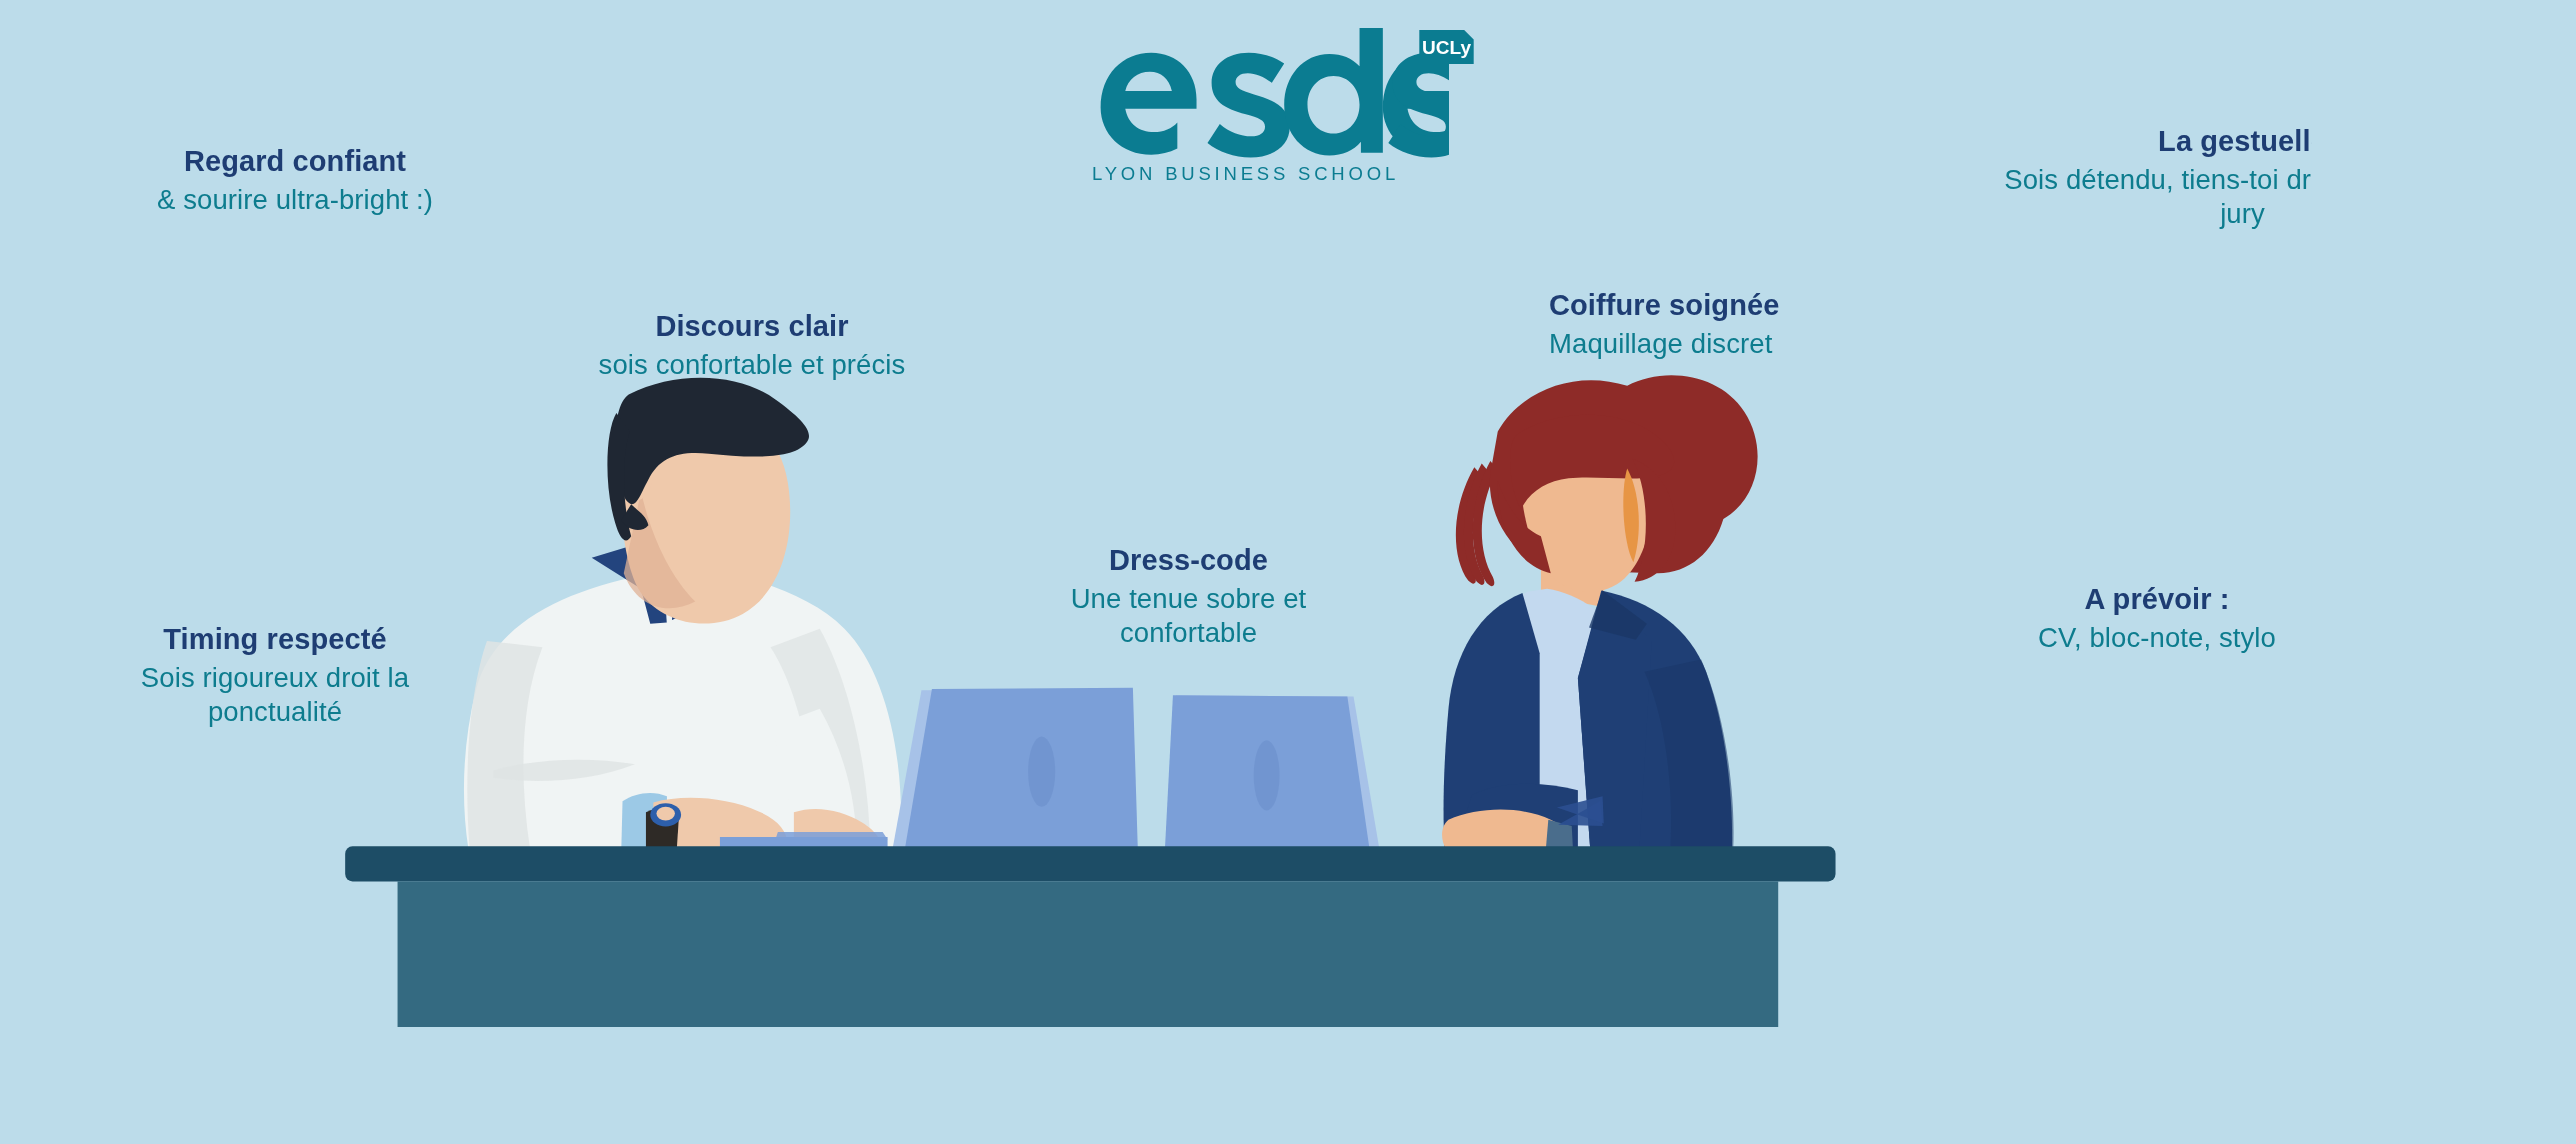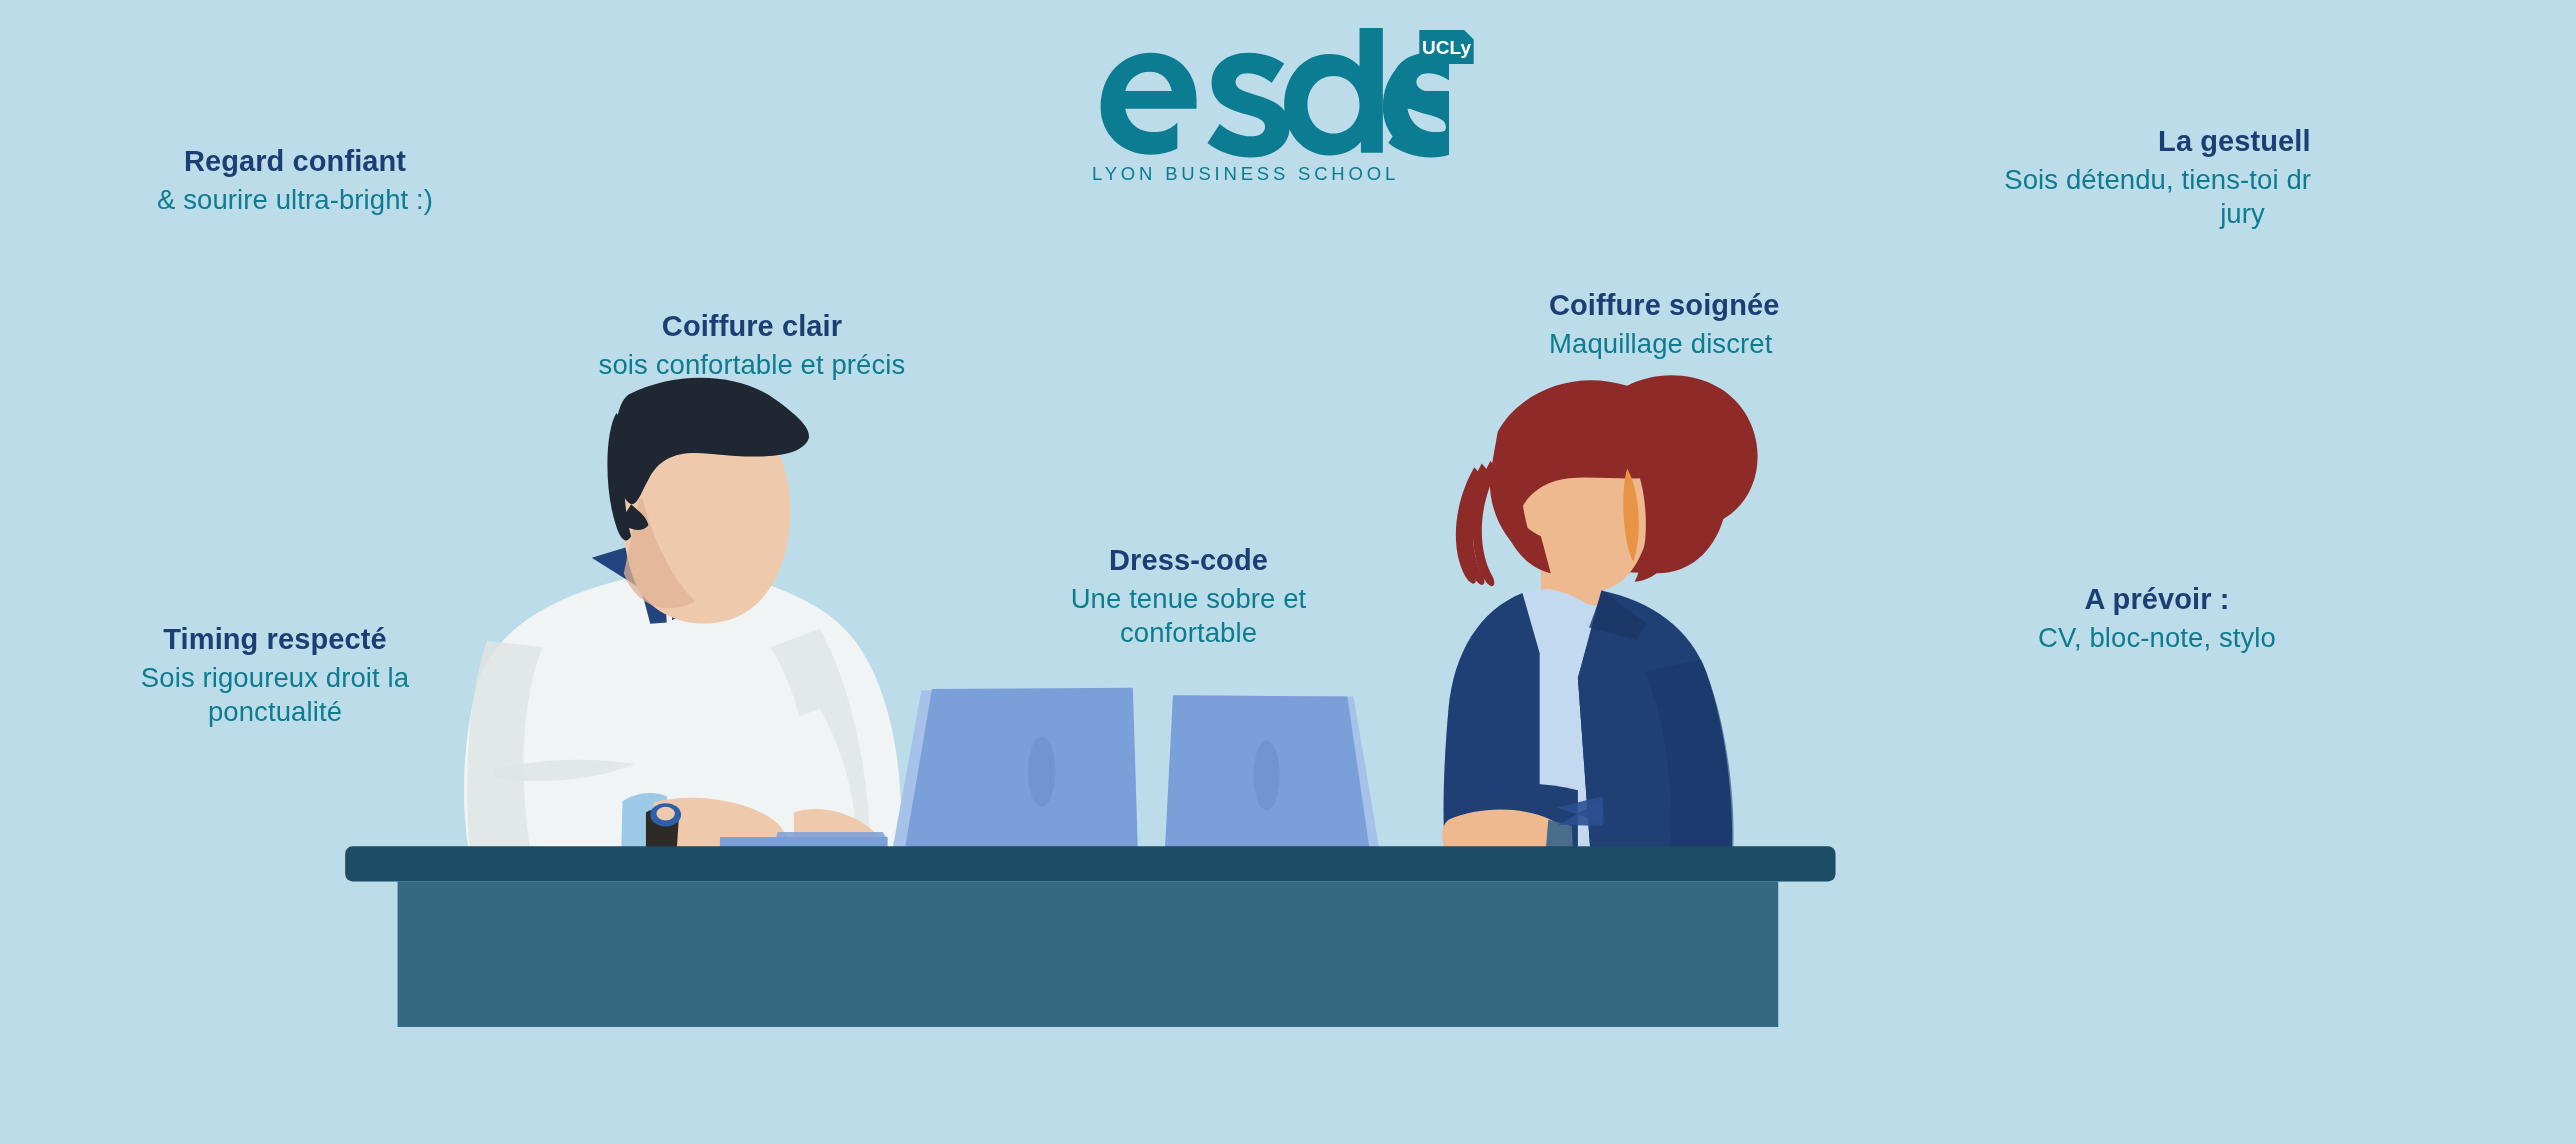--- a/index.html
+++ b/index.html
@@ -289,21 +289,21 @@
 
     <div id="logo-sub">LYON BUSINESS SCHOOL</div>
   </div>
 
   <div class="tip center" id="tip-regard">
     <span class="t-title">Regard confiant</span>
     <span class="t-body">&amp; sourire ultra-bright :)</span>
   </div>
 
   <div class="tip center" id="tip-discours">
-    <span class="t-title">Coiffure clair</span>
+    <span class="t-title">Discours clair</span>
     <span class="t-body">sois confortable et précis</span>
   </div>
 
   <div class="tip center" id="tip-timing">
     <span class="t-title">Timing respecté</span>
     <span class="t-body">Sois rigoureux droit la ponctualité</span>
   </div>
 
   <div class="tip center" id="tip-dress">
     <span class="t-title">Dress-code</span>

